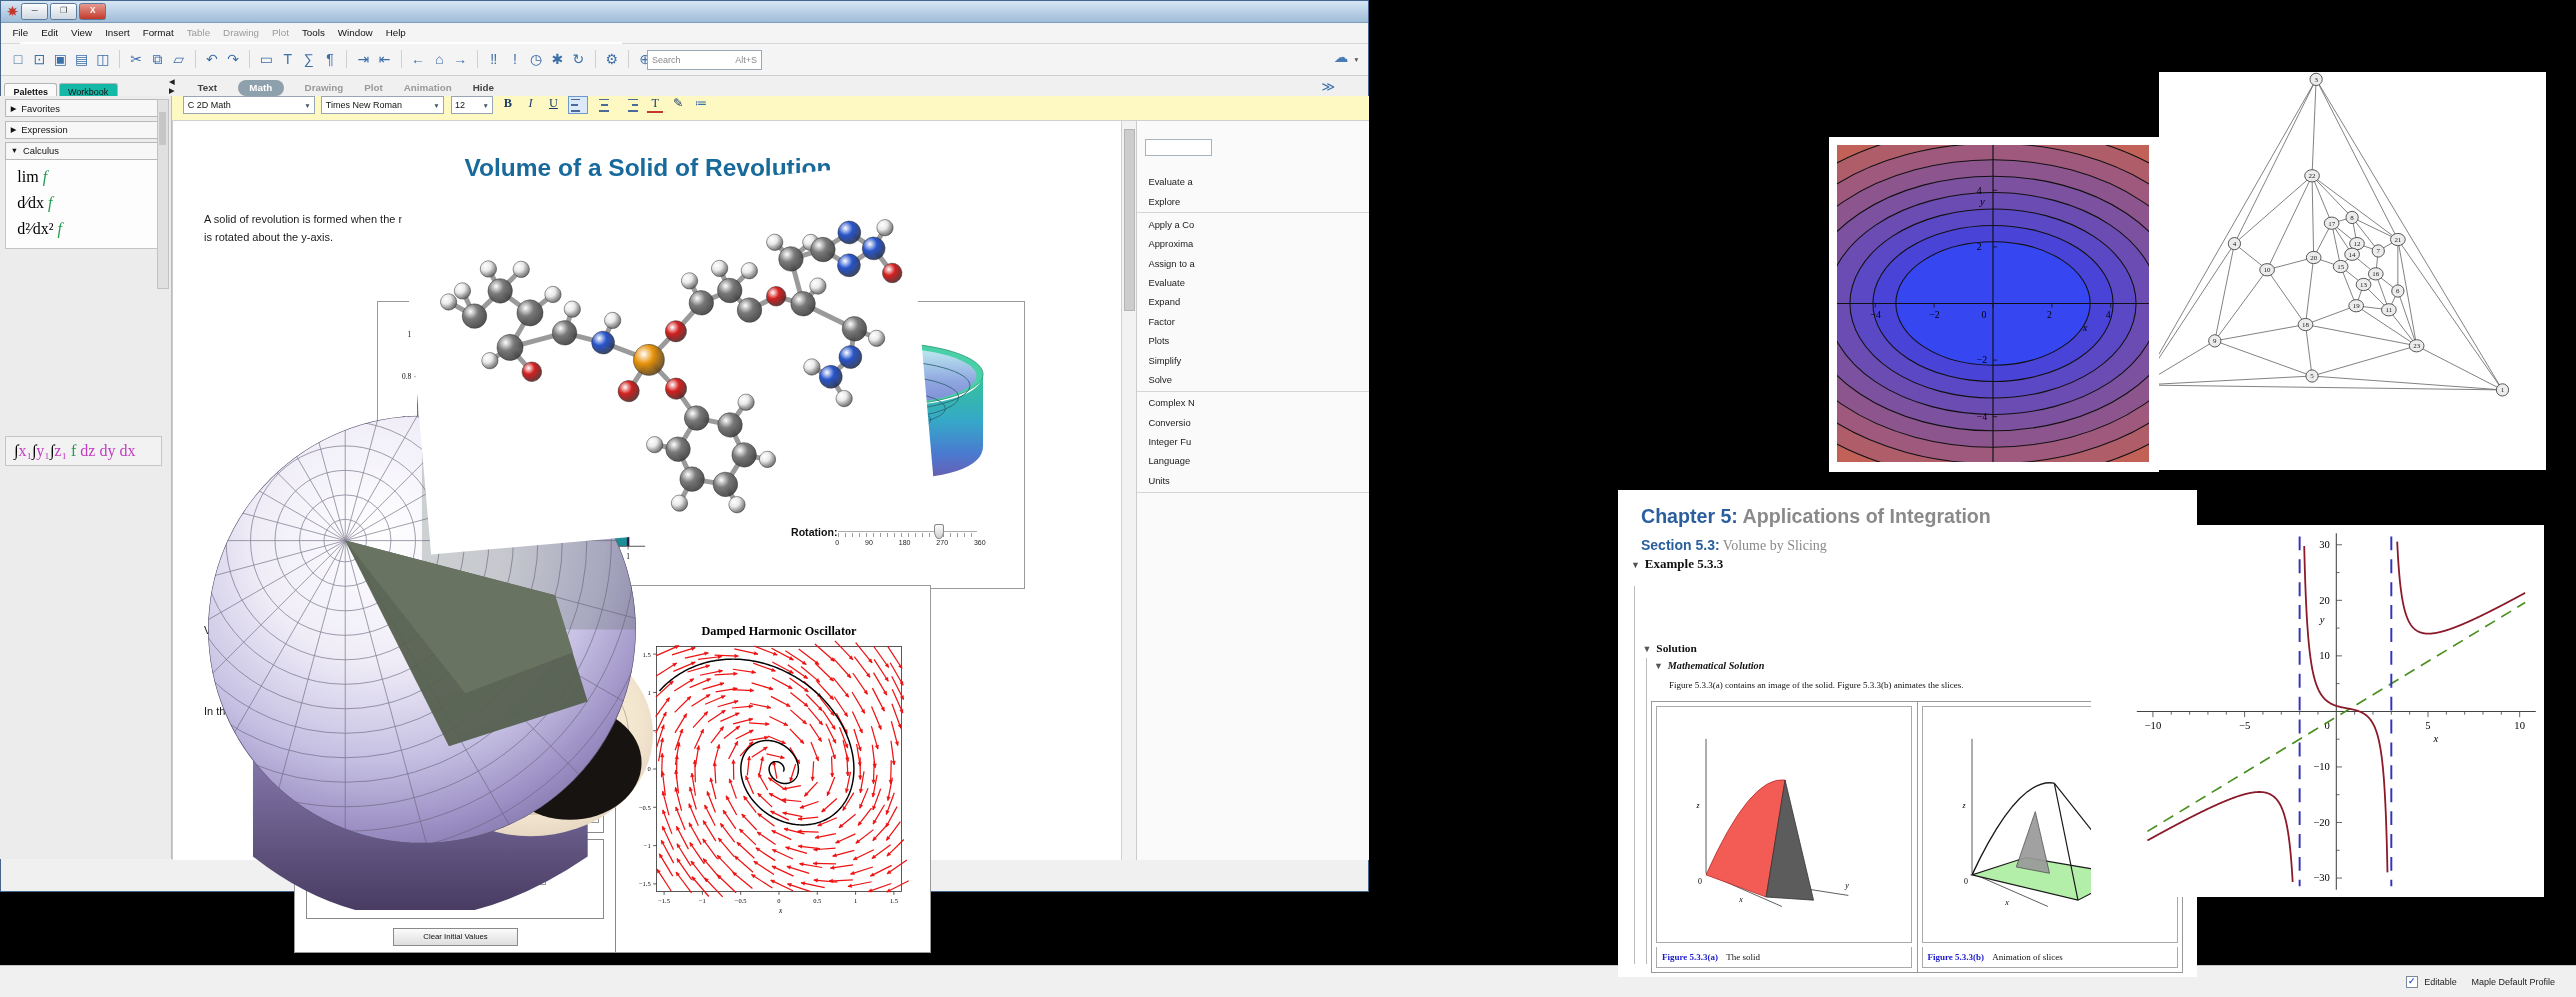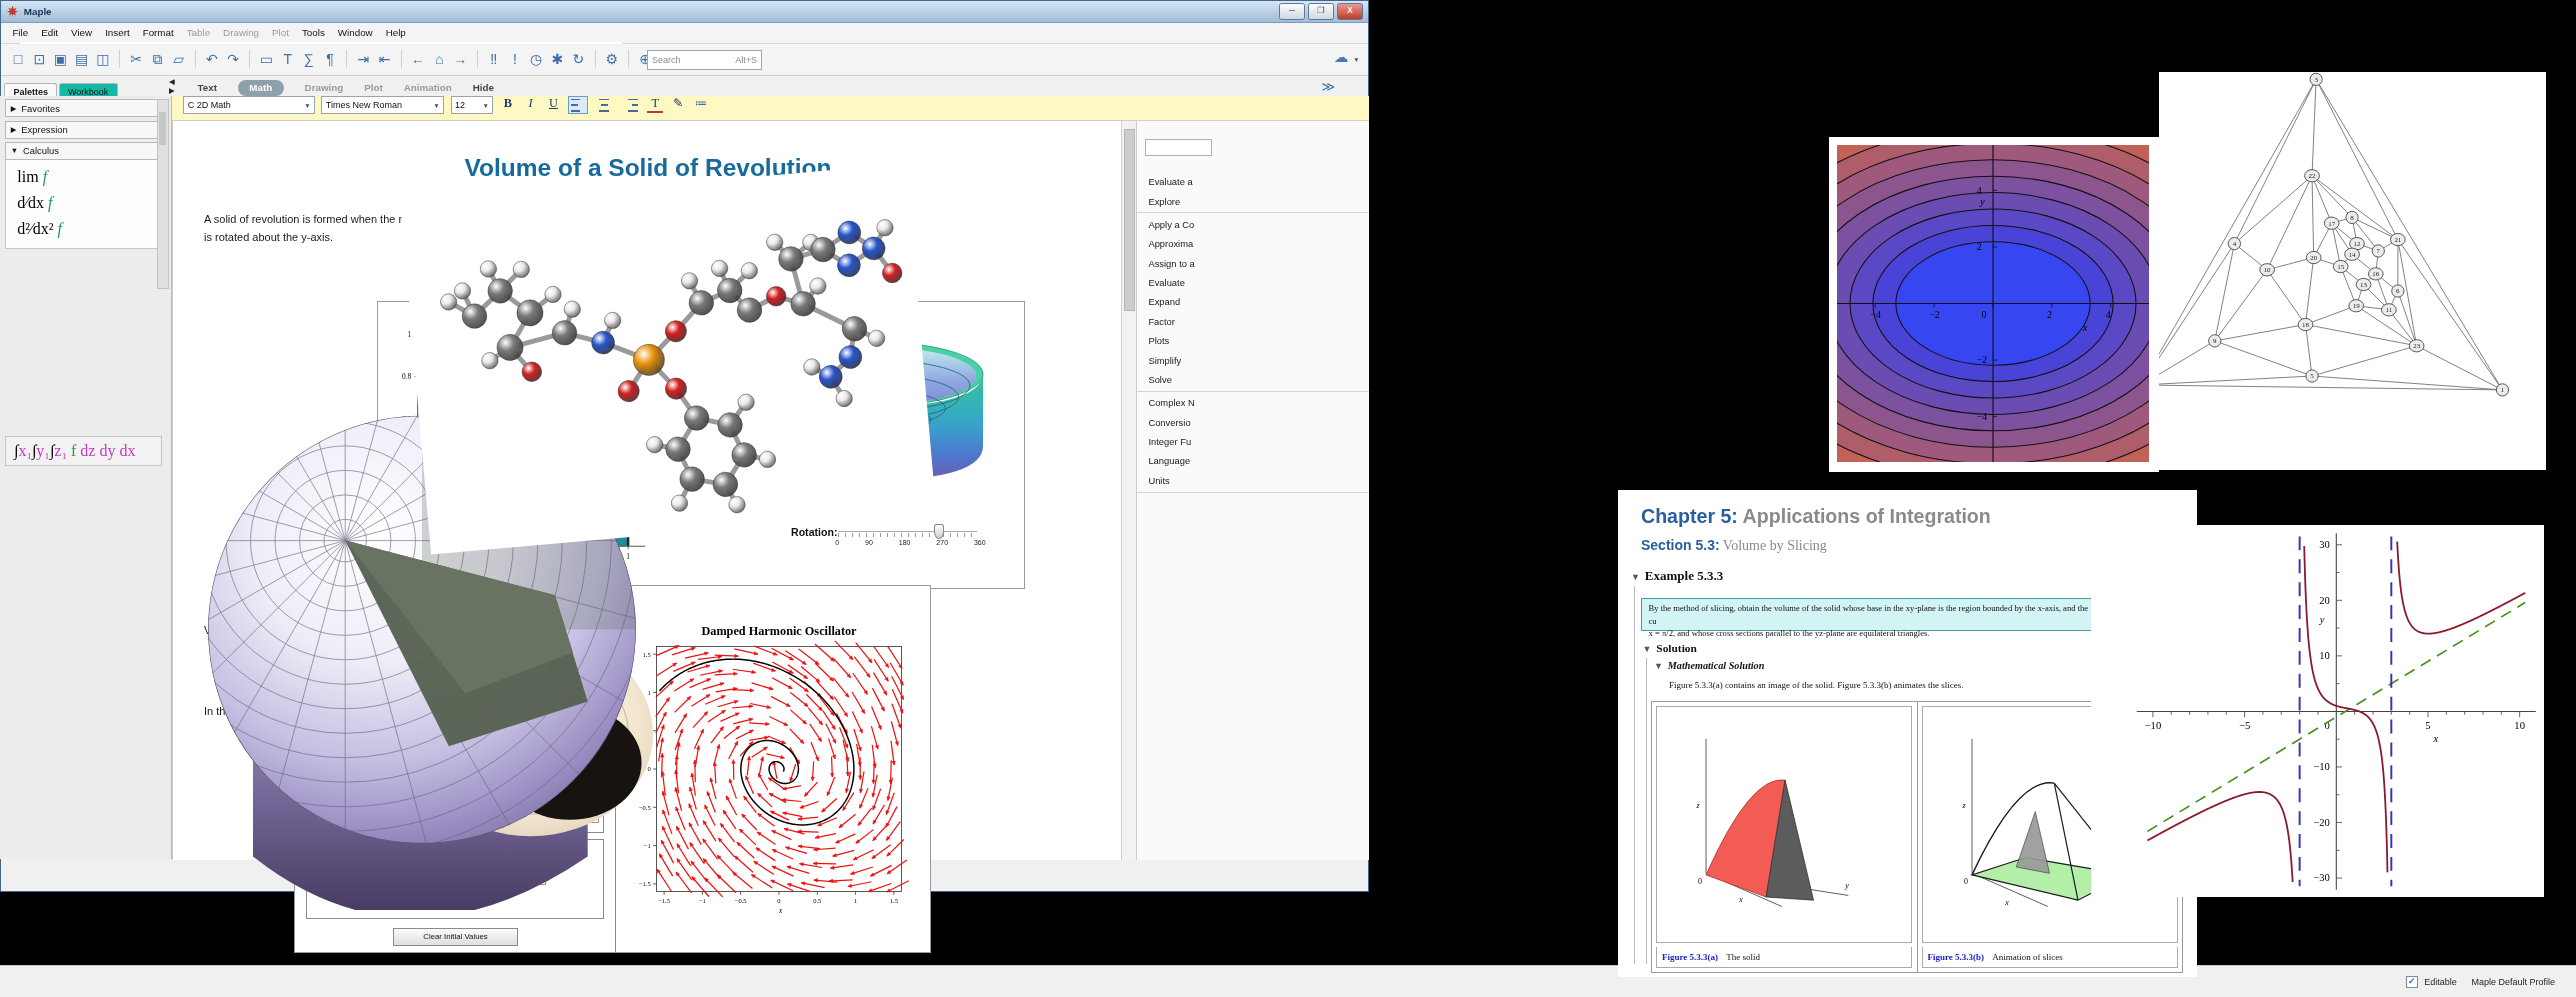--- a/index.html
+++ b/index.html
@@ -295,21 +295,20 @@
           <span class="eg-text">Calculate A=M-tId</span>
         </div>
       </div>
     </div>
 
   <div id="maple">
     <div id="titlebar">
       <svg width="13" height="13" viewBox="0 0 16 16">
         <polygon points="8,1 9.5,5 13,3.5 11,7 15,8 11,9.5 12.5,13 8.6,11 8,15 7.4,11 3.5,13 5,9.5 1,8 5,7 3,3.5 6.5,5" fill="#c0392b"></polygon>
       </svg>
-      <span id="title-text">Maple</span>
       <div class="winbtn">─</div>
       <div class="winbtn">❐</div>
       <div class="winbtn close">X</div>
     </div>
     <div id="menubar">
         <div class="menu-item">File</div>
         <div class="menu-item">Edit</div>
         <div class="menu-item">View</div>
         <div class="menu-item">Insert</div>
         <div class="menu-item">Format</div>
@@ -1551,28 +1550,24 @@
       </svg>
   </div>
 
   <div id="chapter5" class="win">
     <div id="ch5-h1">
       <span class="lbl">Chapter 5:</span><span class="rest"> Applications of Integration</span>
     </div>
     <div id="ch5-h2">
       <span class="lbl">Section 5.3:</span><span class="rest"> Volume by Slicing</span>
     </div>
-    <div class="sec-head" style="left:13px;top:78px;position:absolute">
+    <div class="sec-head" style="left:13px;top:66px;position:absolute">
       <span class="sec-tri">▼</span><span>Example 5.3.3</span>
     </div>
     <div class="vrule" style="left:16.3px;top:96px;height:378px"></div>
-    <div id="ch5-example-box">
-      <div>By the method of slicing, obtain the volume of the solid whose base in the xy-plane is the region bounded by the x-axis, and the cu</div>
-      <div>x = π/2, and whose cross sections parallel to the yz-plane are equilateral triangles.</div>
-    </div>
     <div class="sec-head" style="left:24.5px;top:152px;position:absolute;font-size:11.4px">
       <span class="sec-tri">▼</span><span>Solution</span>
     </div>
     <div class="sec-head" style="left:36px;top:170px;position:absolute;font-size:10.2px;font-style:italic">
       <span class="sec-tri">▼</span><span>Mathematical Solution</span>
     </div>
     <div class="vrule" style="left:28px;top:168px;height:306px"></div>
     <div id="ch5-figtext">Figure 5.3.3(a) contains an image of the solid. Figure 5.3.3(b) animates the slices.</div>
     <div id="ch5-figs">
       <div class="figbox">

